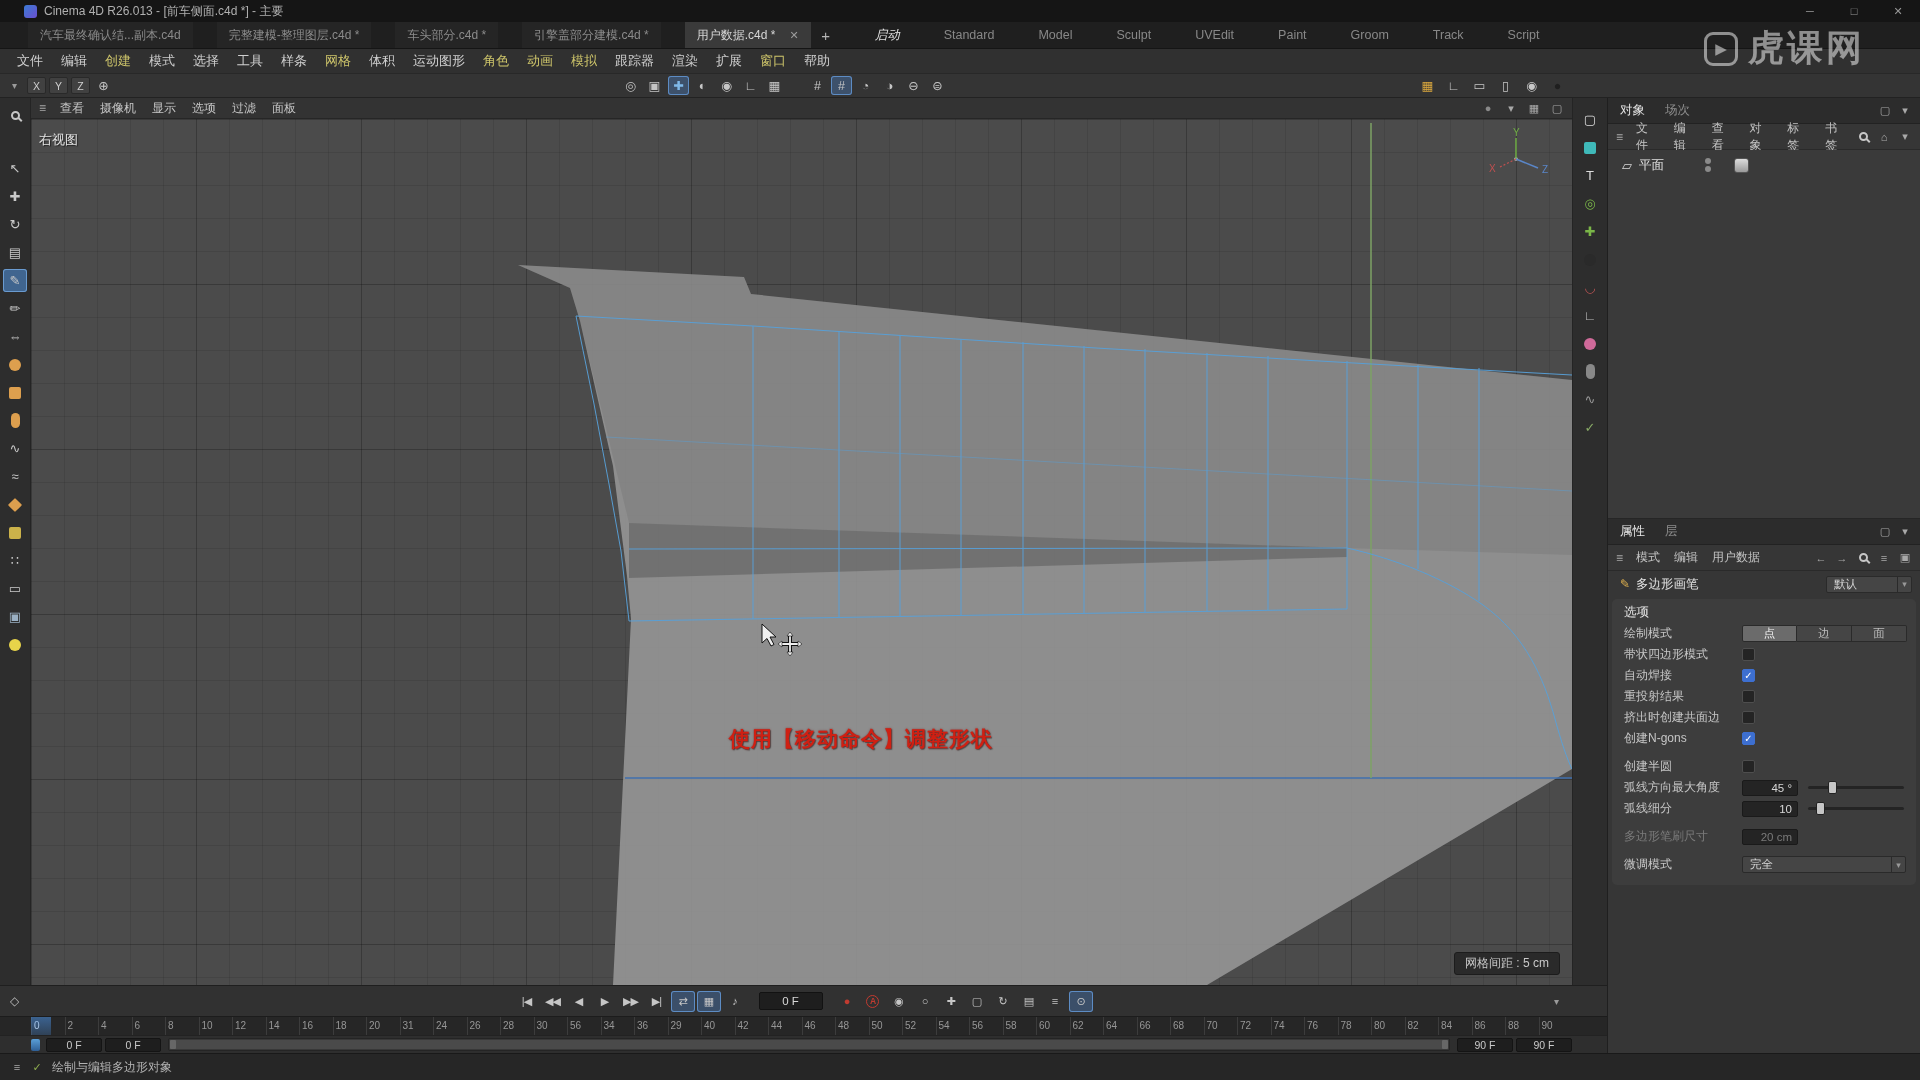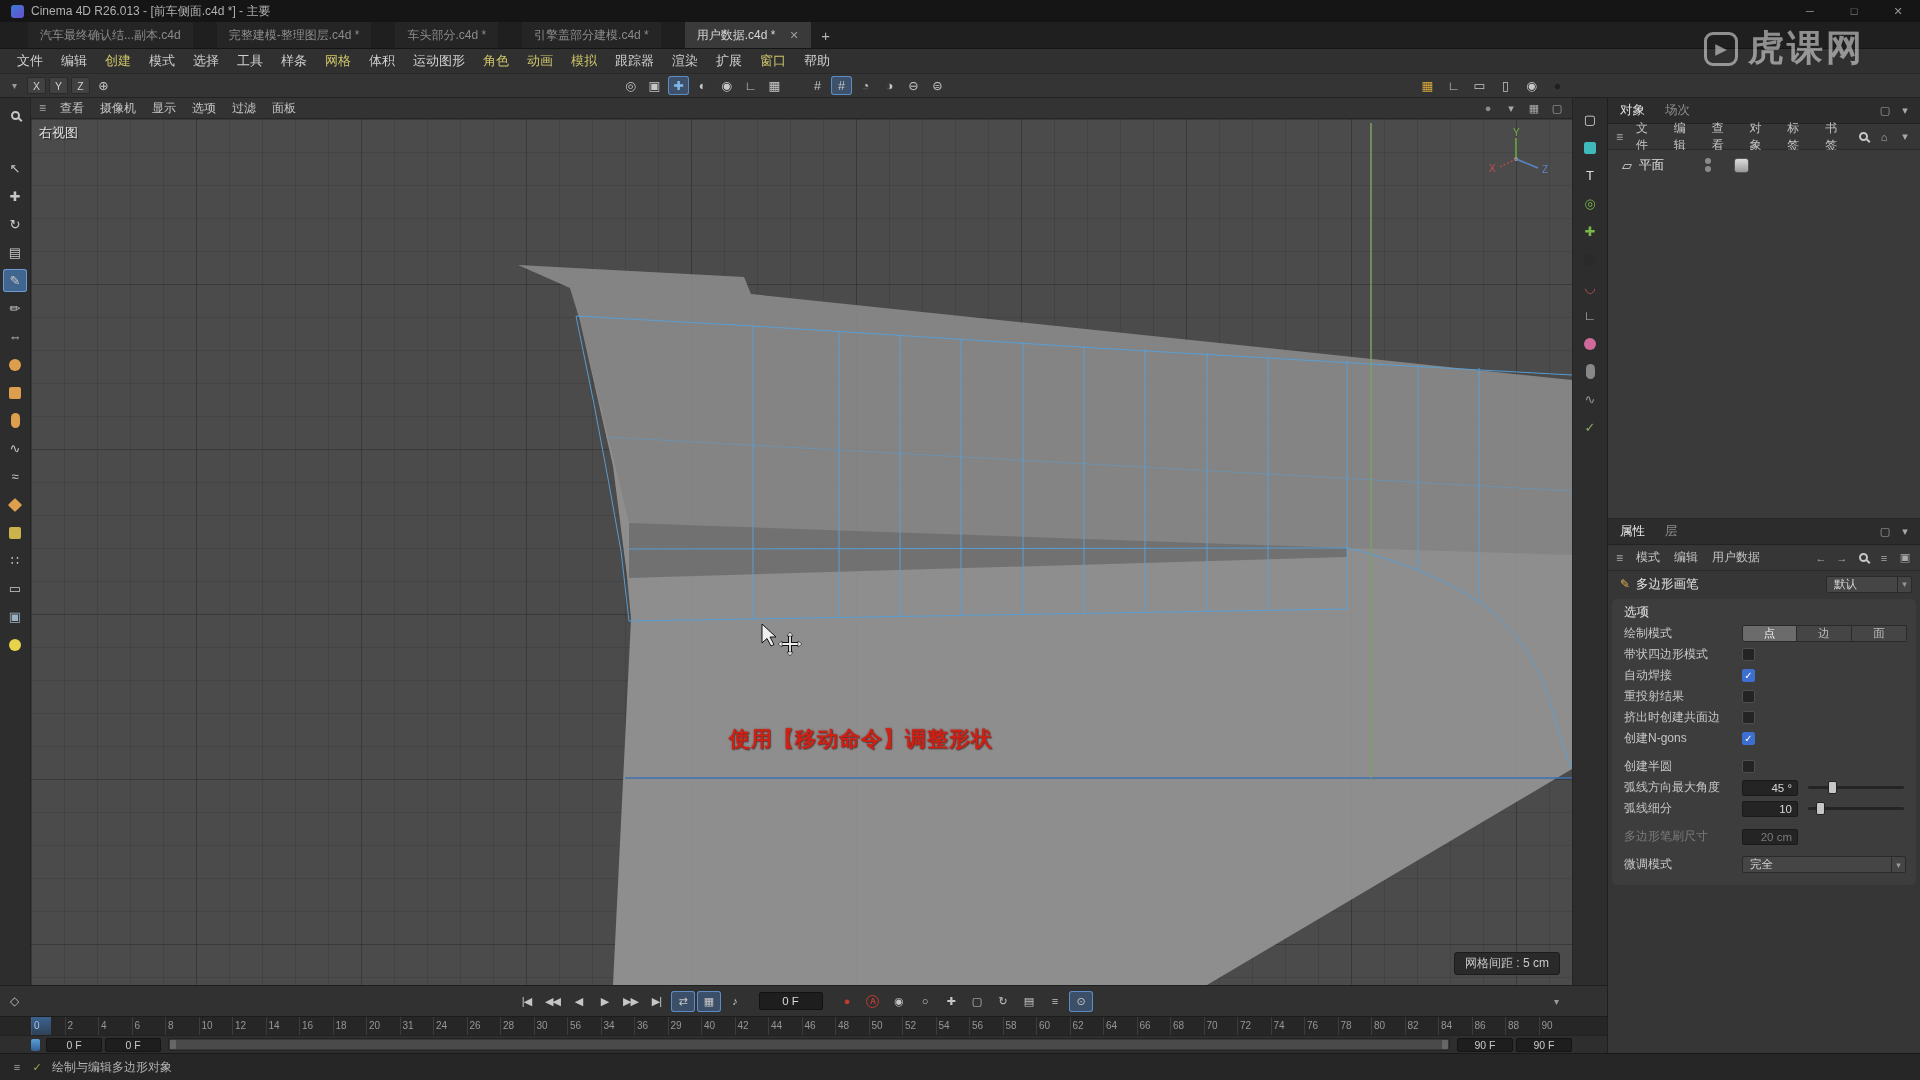--- a/index.html
+++ b/index.html
@@ -2,21 +2,21 @@
 <html><head>
 <meta charset="utf-8">
 <style>
 *{margin:0;padding:0;box-sizing:border-box;user-select:none}
 html,body{width:1920px;height:1080px;overflow:hidden;background:#1e1e1e;
   font-family:"Liberation Sans","DejaVu Sans",sans-serif;color:#c8c8c8}
 body{position:relative}
 i{font-style:normal}
 
 
-#titlebar{height:22px;background:#151515;display:flex;align-items:center;padding-left:11px;font-size:12px;color:#b0b0b0}
+#titlebar{height:22px;background:#151515;display:flex;align-items:center;padding-left:24px;font-size:12px;color:#b0b0b0}
 #app-icon{width:13px;height:13px;border-radius:3px;background:linear-gradient(135deg,#3b7bd4,#6a4fd0);margin-right:7px}
 #win-controls{margin-left:auto;display:flex;height:100%}
 .winbtn{width:44px;display:flex;align-items:center;justify-content:center;font-size:11px;color:#989898}
 
 
 #tabrow{height:27px;background:#1f1f1f;display:flex;align-items:stretch;padding-left:28px;border-bottom:1px solid #151515}
 #doc-tabs{display:flex;align-items:stretch}
 .doctab{display:flex;align-items:center;padding:0 12px;font-size:12px;color:#8b8b8b;background:#252525;margin-right:24px;white-space:nowrap}
 .doctab.active{background:#3a3a3a;color:#d6d6d6;margin-right:0}
 .dtlabel{max-width:180px;overflow:hidden;text-overflow:ellipsis}
@@ -71,21 +71,21 @@
 .vicon{display:flex;align-items:center;justify-content:center;min-width:14px;height:16px;font-size:11px;color:#a9a9a9}
 
 #vp-canvas{flex:1;position:relative;overflow:hidden;background-color:#4b4b4b;
   background-image:
     linear-gradient(rgba(0,0,0,.16) 1px,transparent 1px),
     linear-gradient(90deg,rgba(0,0,0,.16) 1px,transparent 1px),
     linear-gradient(rgba(0,0,0,.09) 1px,transparent 1px),
     linear-gradient(90deg,rgba(0,0,0,.09) 1px,transparent 1px);
   background-size:165px 165px,165px 165px,33px 33px,33px 33px}
 #scene-svg{position:absolute;inset:0}
-#view-label{position:absolute;left:8px;top:5px;font-size:13px;color:#e3e3e3;text-shadow:1px 1px 1px rgba(0,0,0,.6)}
+#view-label{position:absolute;left:8px;top:12px;font-size:13px;color:#e3e3e3;text-shadow:1px 1px 1px rgba(0,0,0,.6)}
 #annotation{position:absolute;left:698px;top:606px;font-size:21px;font-weight:bold;color:#cf2013;letter-spacing:1px;text-shadow:1px 1px 1px rgba(0,0,0,.4),0 0 2px rgba(120,0,0,.6);white-space:nowrap}
 #grid-chip{position:absolute;right:12px;bottom:10px;background:rgba(38,38,38,.88);border:1px solid #1c1c1c;border-radius:3px;padding:2px 10px;font-size:12px;color:#c9c9c9}
 #gizmo{position:absolute;right:14px;top:8px}
 #cursor{position:absolute;left:728px;top:503px}
 
 
 #right-strip{width:35px;background:#2d2d2d;display:flex;flex-direction:column;align-items:center;padding-top:10px;border-left:1px solid #242424}
 
 
 #transport{height:31px;background:#313131;border-top:1px solid #1f1f1f;display:flex;align-items:center;position:relative}
@@ -186,20 +186,31 @@
         <span class="dtlabel">车头部分.c4d *</span>
       </div>
       <div class="doctab">
         <span class="dtlabel">引擎盖部分建模.c4d *</span>
       </div>
       <div class="doctab active">
         <span class="dtlabel">用户数据.c4d *</span>
         <span class="close">✕</span>
       </div>
       <div class="tab-add">+</div>
+    </div>
+  <div id="layout-tabs">
+      <span class="layouttab active">启动</span>
+      <span class="layouttab">Standard</span>
+      <span class="layouttab">Model</span>
+      <span class="layouttab">Sculpt</span>
+      <span class="layouttab">UVEdit</span>
+      <span class="layouttab">Paint</span>
+      <span class="layouttab">Groom</span>
+      <span class="layouttab">Track</span>
+      <span class="layouttab">Script</span>
     </div>
 </div>
 
 <div id="menu-bar">
     <span class="menu-item">文件</span>
     <span class="menu-item">编辑</span>
     <span class="menu-item hl">创建</span>
     <span class="menu-item">模式</span>
     <span class="menu-item">选择</span>
     <span class="menu-item">工具</span>

